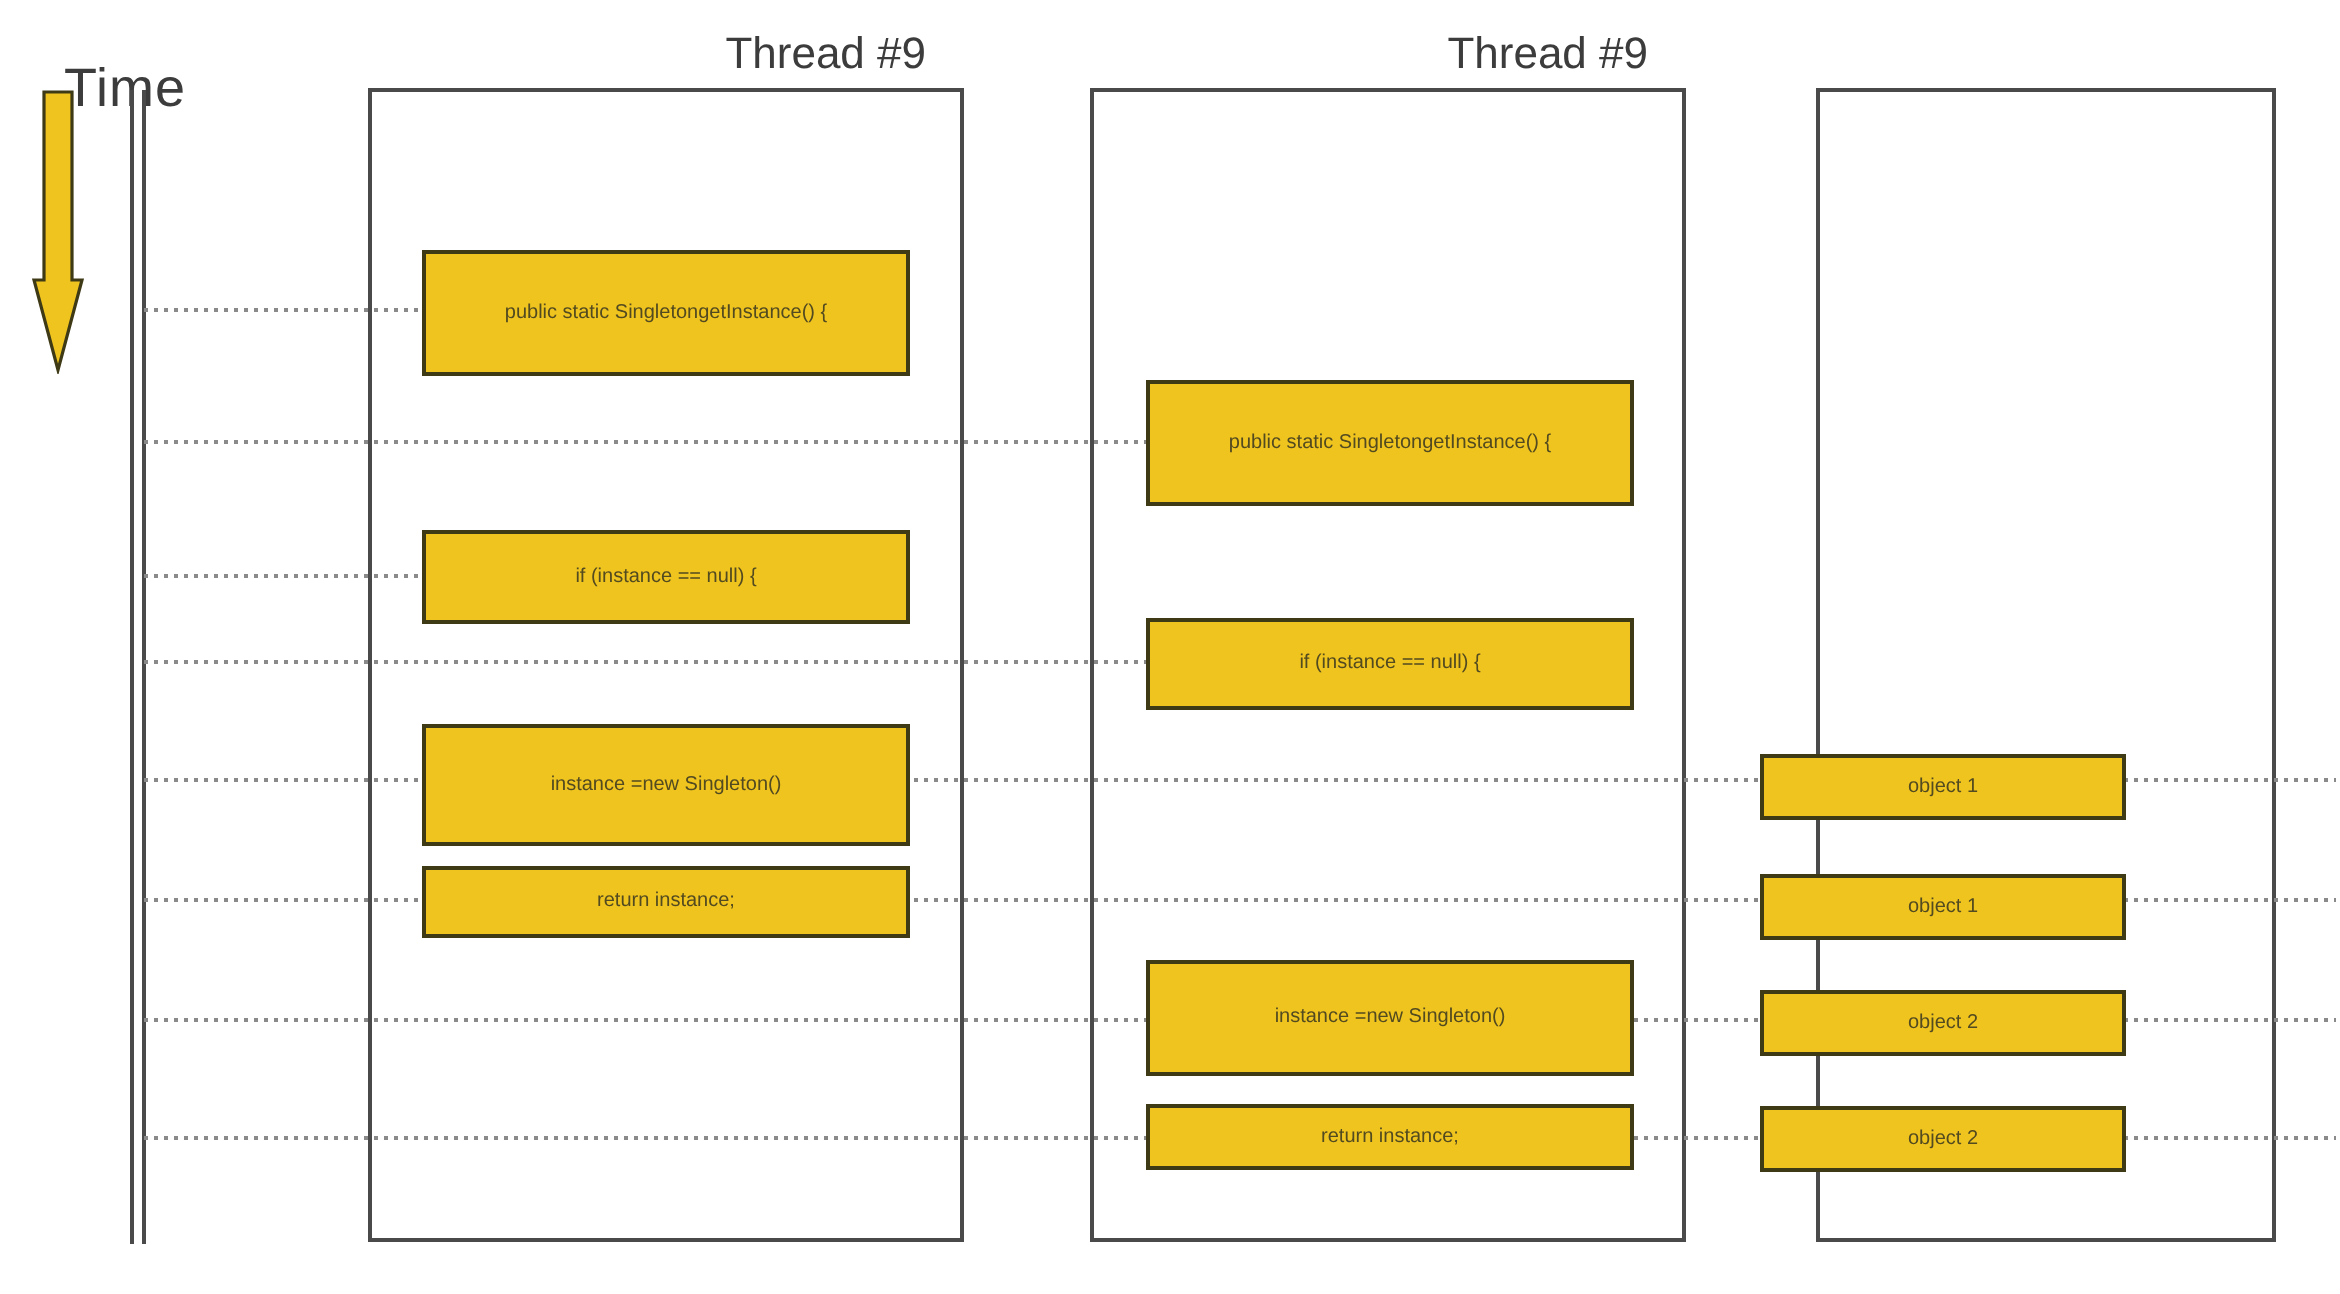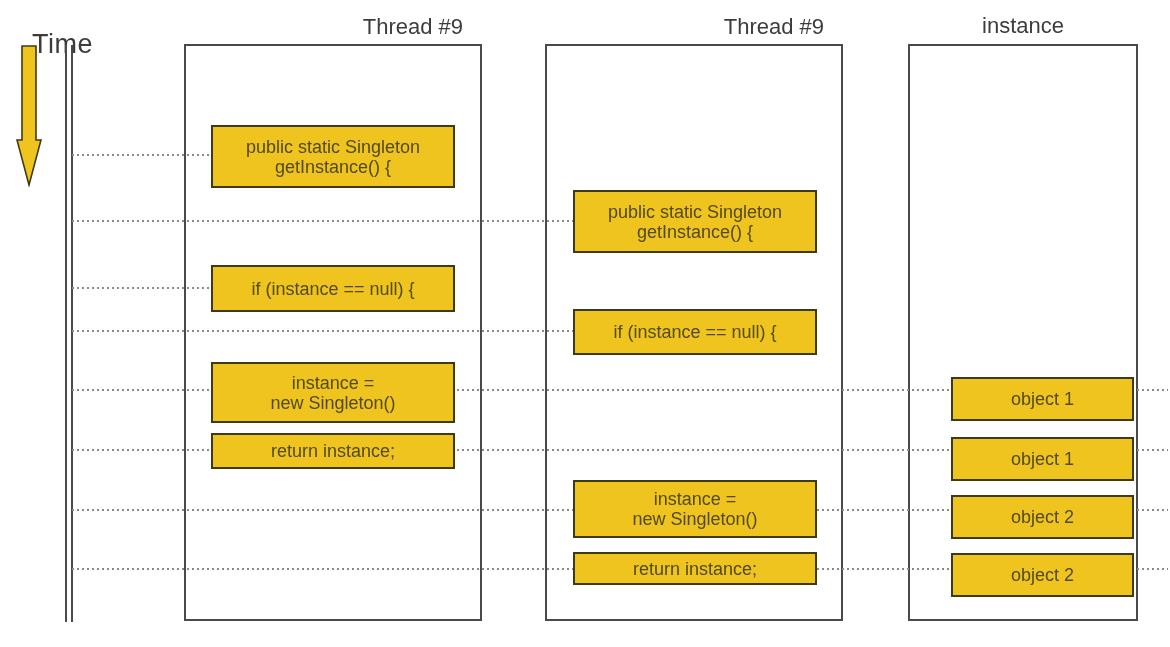--- a/index.html
+++ b/index.html
@@ -47,48 +47,47 @@
     position: absolute; height: 2px; z-index: 2;
     background-image: repeating-linear-gradient(to right,
       #8a8a8a 0px, #8a8a8a 2px, transparent 2px, transparent 5px);
   }
 
   .ybox {
     position: absolute; z-index: 3;
     background: #F0C41E;
     border: 2px solid #3F3A16;
     color: #524A20;
-    font-size: 18px; line-height: 20px;
-    display: flex; flex-direction: column;
+    font-size: 10px; line-height: 20px;
+    display: flex; flex-direction: row;
     align-items: center; justify-content: center;
     text-align: center;
   }
   .t1box { left: 211px; width: 244px; }
   .t2box { left: 573px; width: 244px; }
-  .objbox { left: 951px; width: 183px; height: 44px; }
+  .objbox { left: 880px; width: 183px; height: 33px; }
 </style>
 </head>
 <body>
 
 <div class="time-label">Time</div>
 
 <svg class="time-arrow" width="26" height="142" viewBox="0 0 26 142">
   <polygon points="6,1 20,1 20,95 25,95 13,140 1,95 6,95" fill="#F0C41E" stroke="#3F3A16" stroke-width="1.6" stroke-linejoin="miter"></polygon>
 </svg>
 
 <div class="timeline-axis"></div>
 
 <div class="col col-thread1"></div>
 <div class="col col-thread2"></div>
 <div class="col col-instance"></div>
 
 <div class="col-title" style="right: 707px;">Thread #9</div>
 <div class="col-title" style="right: 346px;">Thread #9</div>
 <div class="col-title-center" style="left: 908px; width: 230px;">
-  <div>instance</div>
 </div>
 
 <div class="dotline" style="top:154px; left:72px; width:139px;"></div>
 <div class="dotline" style="top:220px; left:72px; width:501px;"></div>
 <div class="dotline" style="top:287px; left:72px; width:139px;"></div>
 <div class="dotline" style="top:330px; left:72px; width:501px;"></div>
 <div class="dotline" style="top:389px; left:72px; width:1096px;"></div>
 <div class="dotline" style="top:449px; left:72px; width:1096px;"></div>
 <div class="dotline" style="top:509px; left:72px; width:1096px;"></div>
 <div class="dotline" style="top:568px; left:72px; width:1096px;"></div>

